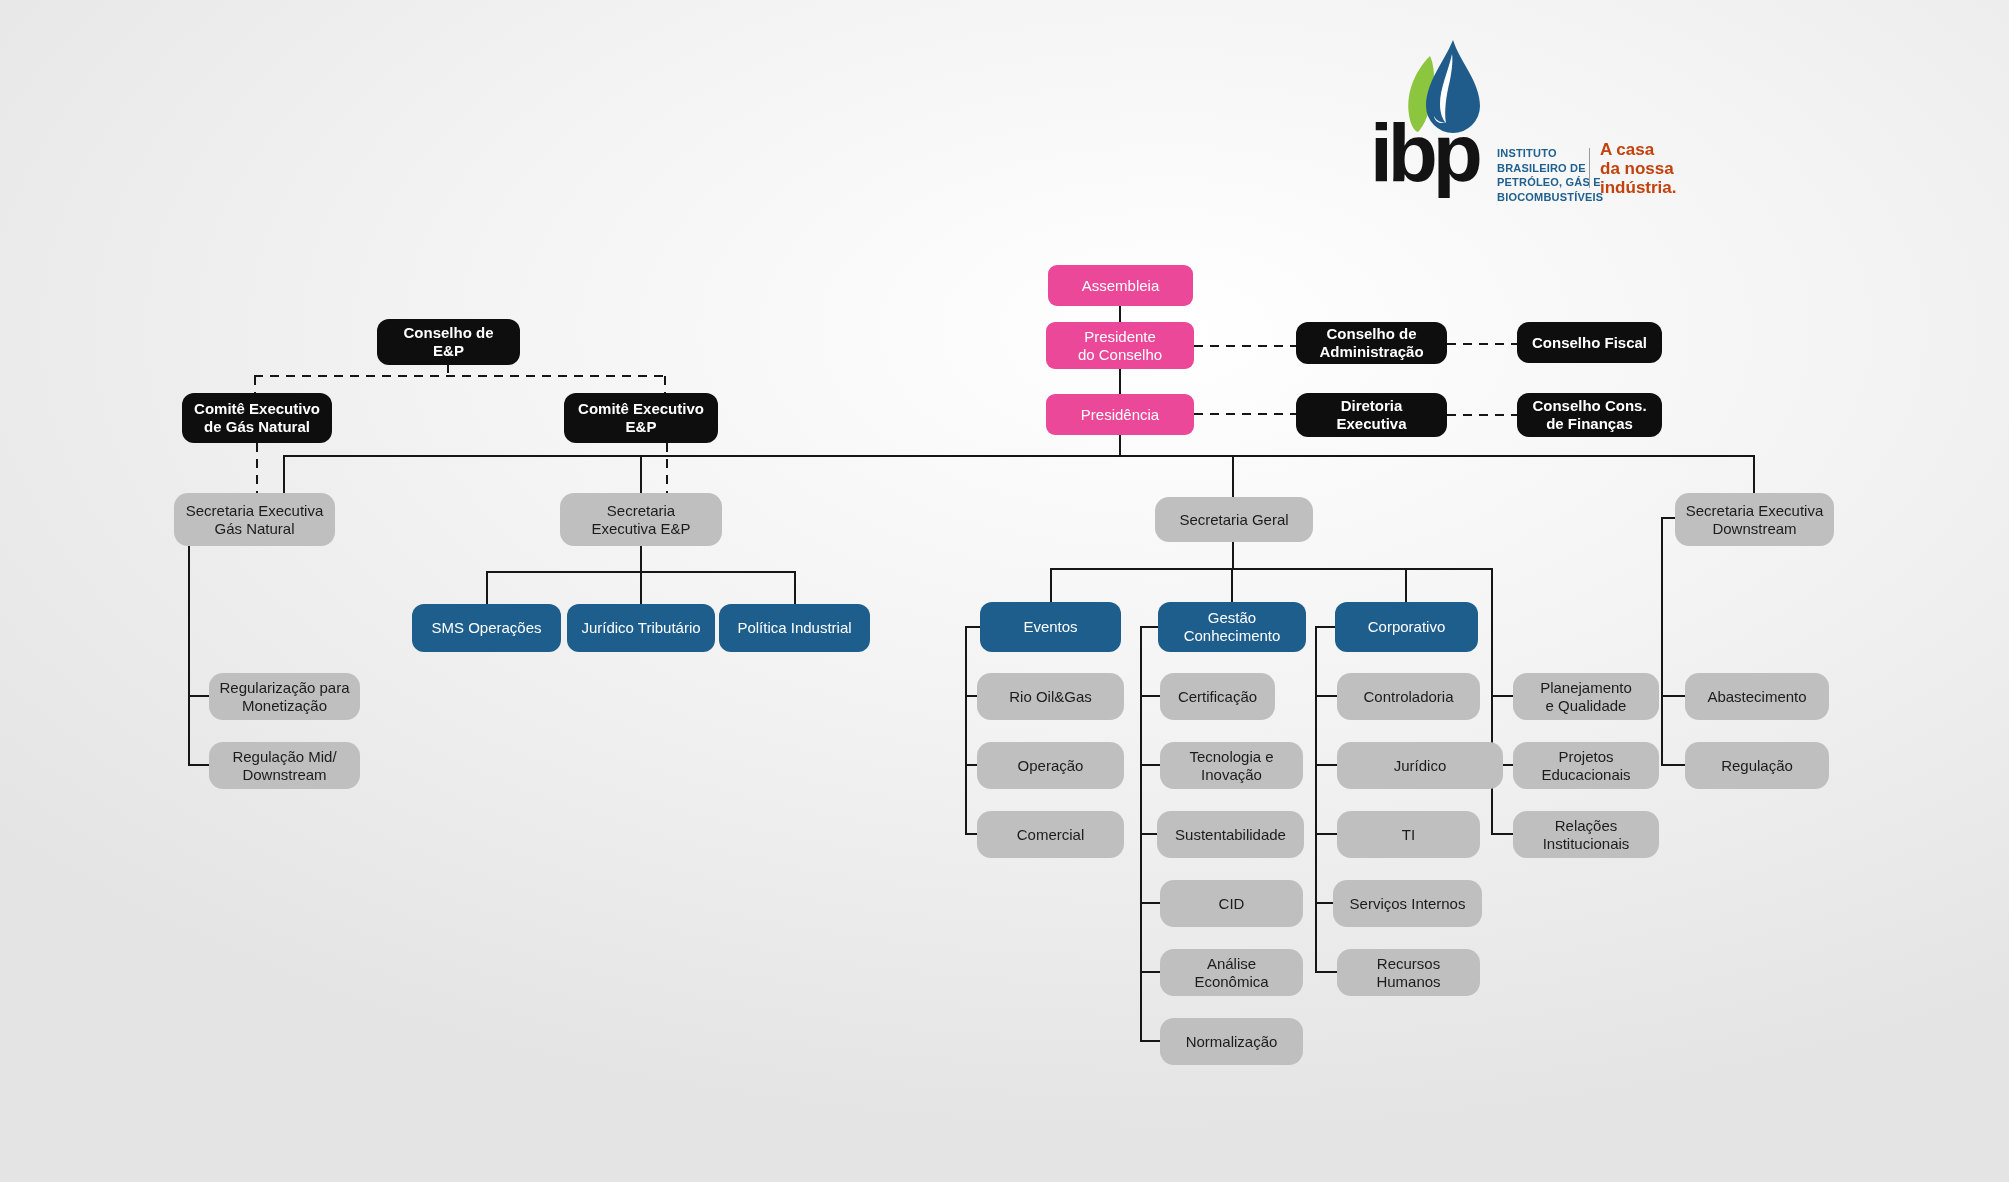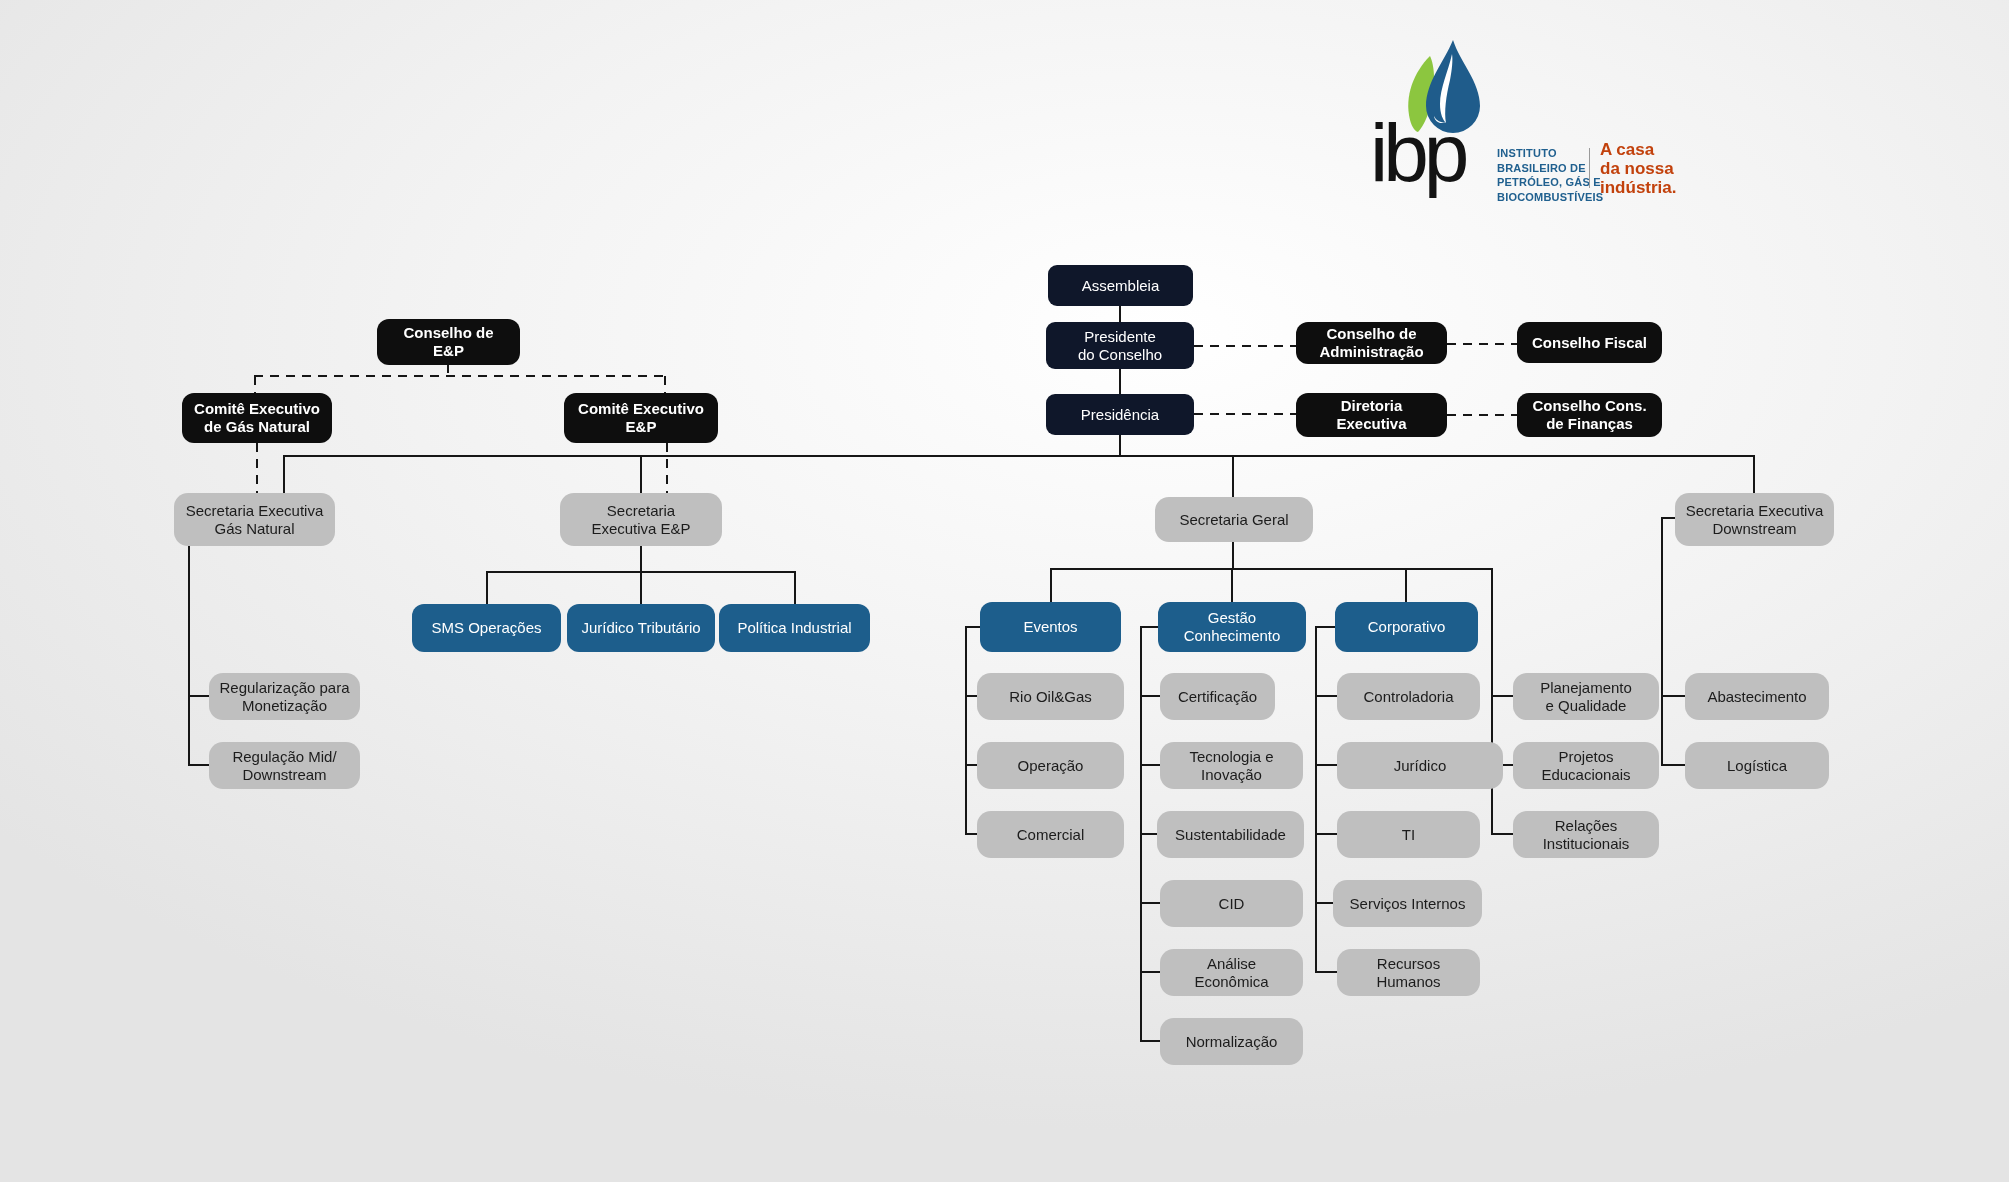--- a/index.html
+++ b/index.html
@@ -14,32 +14,32 @@
     position:absolute; left:358px; top:95px; width:846px; height:87px;
     background:#fcfcfc; border:3px solid #141414;
     display:flex; align-items:center; justify-content:center;
     font-size:45px; font-weight:bold; color:#0a0a0a; letter-spacing:.5px;
   }
 
   .node {
     position:absolute; display:flex; align-items:center; justify-content:center;
     text-align:center; white-space:pre-line; font-size:15px; line-height:1.2;
   }
-  .green { background:#0f172a; color:#ffffff; border-radius:9px; }
+  .green { background:#ec4899; color:#ffffff; border-radius:9px; }
   .black { background:#0e0e0e; color:#ffffff; border-radius:12px; font-weight:bold; }
   .gray  { background:#bfbfbf; color:#1c1c1c; border-radius:14px; }
   .blue  { background:#1d5e8c; color:#ffffff; border-radius:12px; }
 
   .line { position:absolute; background:#161616; }
   .dash-h { position:absolute; height:2px;
     background:repeating-linear-gradient(90deg,#161616 0 9px,transparent 9px 16px); }
   .dash-v { position:absolute; width:2px;
     background:repeating-linear-gradient(180deg,#161616 0 9px,transparent 9px 16px); }
 
-  .logo-brand { position:absolute; left:1370px; top:112px; font-size:82px; font-weight:normal;
+  .logo-brand { position:absolute; left:1370px; top:112px; font-size:82px; font-weight:bold;
     letter-spacing:-5px; color:#131313; line-height:1; }
   .logo-institute { position:absolute; left:1497px; top:146px; font-size:11px; font-weight:bold;
     color:#20608f; line-height:14.5px; white-space:pre-line; letter-spacing:.2px; }
   .logo-divider { position:absolute; left:1589px; top:148px; width:1px; height:40px; background:#9a9a9a; }
   .logo-tagline { position:absolute; left:1600px; top:140px; font-size:17px; font-weight:bold;
     color:#c2410c; line-height:19px; white-space:pre-line; }
 </style>
 </head>
 <body>
 
@@ -192,15 +192,15 @@
 Humanos</div>
 
   <div class="node gray" style="left:1513px;top:673px;width:146px;height:47px">Planejamento
 e Qualidade</div>
   <div class="node gray" style="left:1513px;top:742px;width:146px;height:47px">Projetos
 Educacionais</div>
   <div class="node gray" style="left:1513px;top:811px;width:146px;height:47px">Relações
 Institucionais</div>
 
   <div class="node gray" style="left:1685px;top:673px;width:144px;height:47px">Abastecimento</div>
-  <div class="node gray" style="left:1685px;top:742px;width:144px;height:47px">Logística</div>
+  <div class="node gray" style="left:1685px;top:742px;width:144px;height:47px">Regulação</div>
 
 </div>
 
 </body></html>

